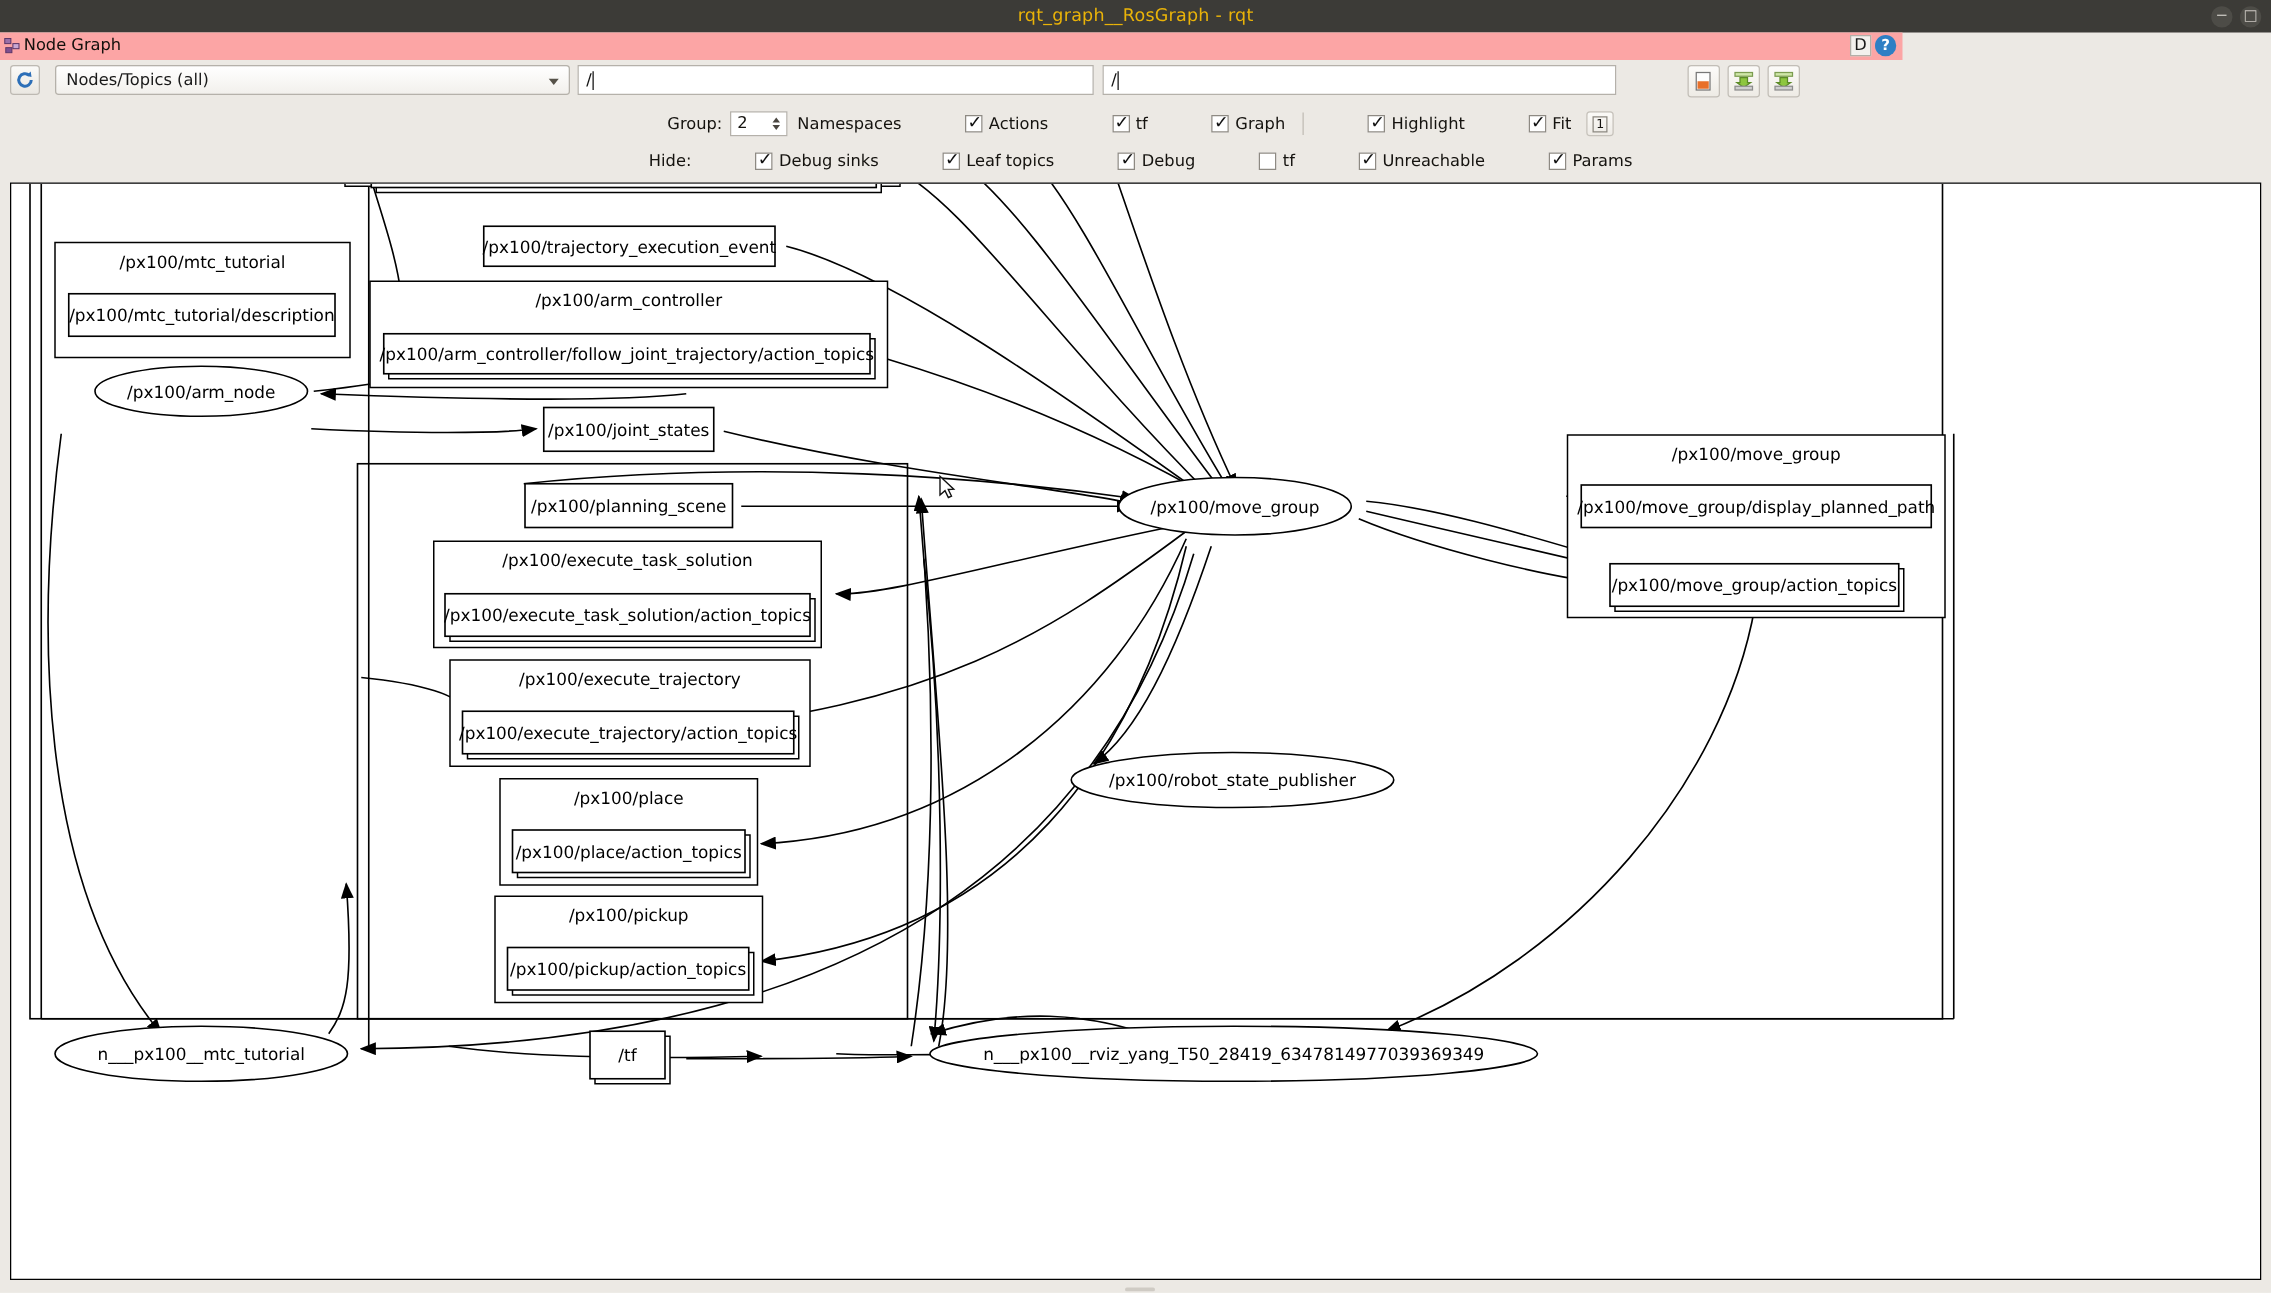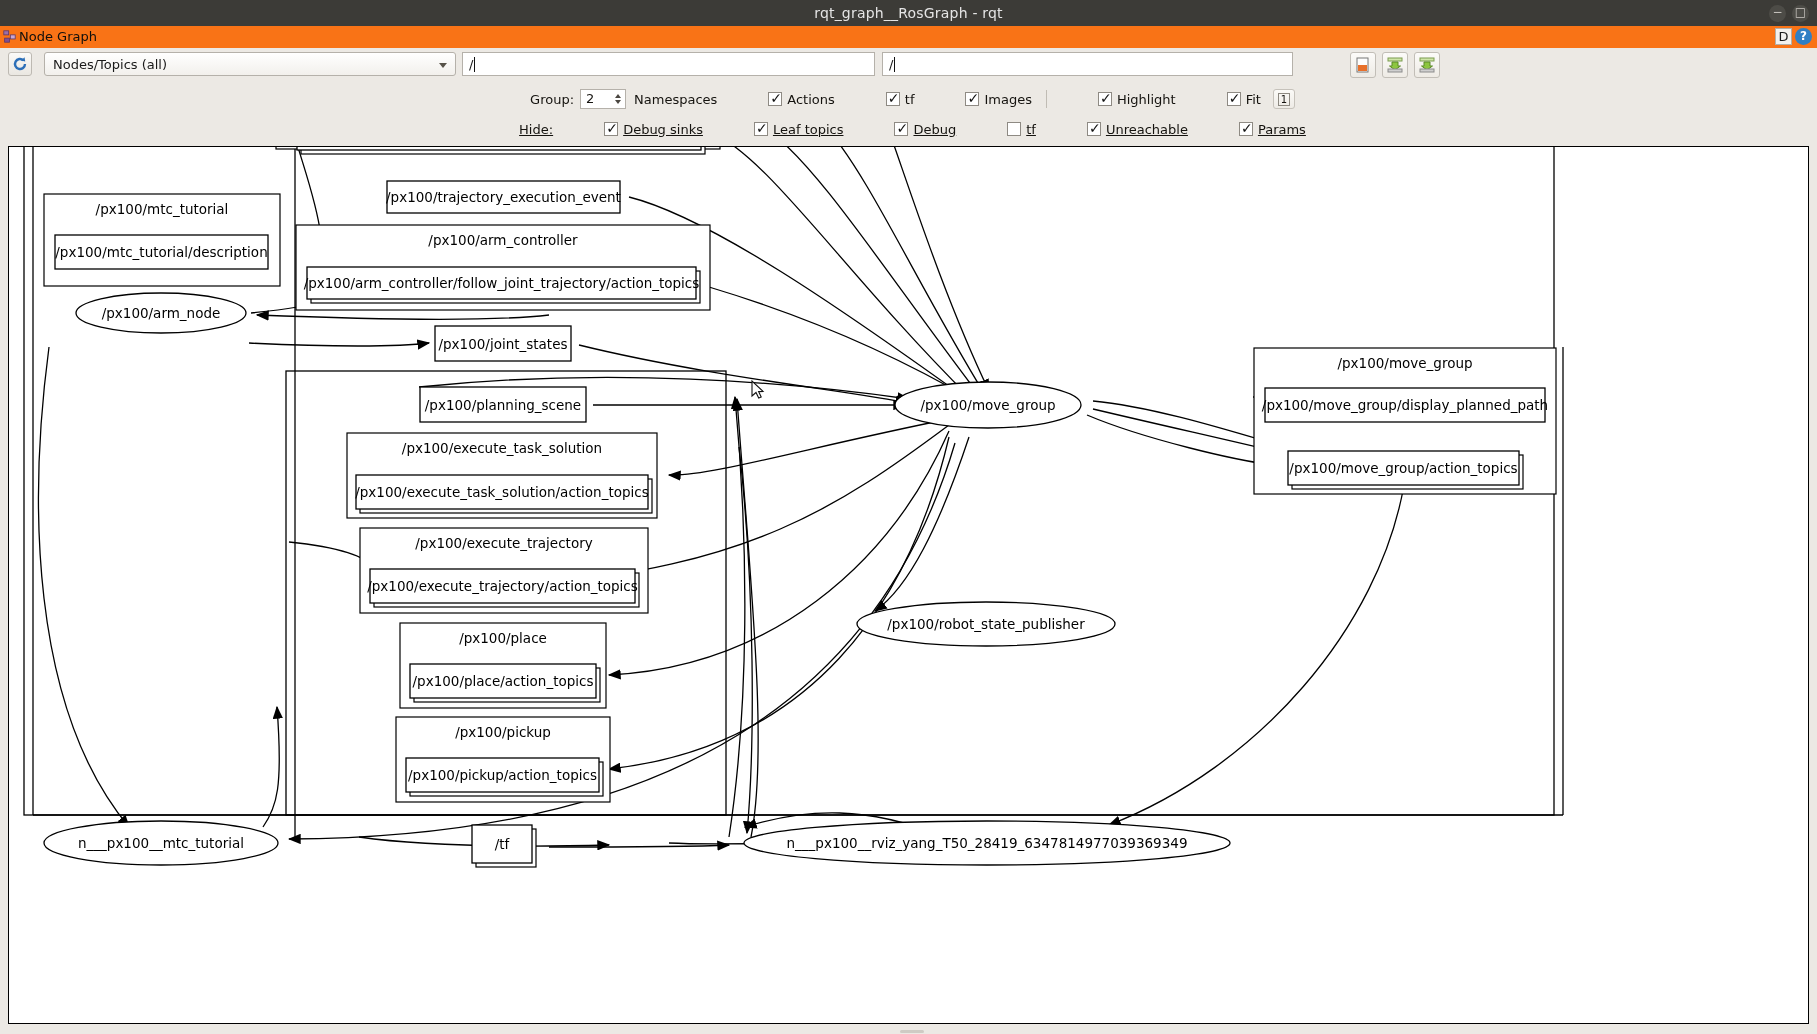--- a/index.html
+++ b/index.html
@@ -11,36 +11,36 @@
     background: #ece9e4;
   }
 
   
   #titlebar {
     position: absolute; left: 0; top: 0; width: 1817px; height: 26px;
     background: #3c3b37;
     display: flex; align-items: center; justify-content: center;
   }
   #titlebar .title {
-    color: #e5e5e5; font-size: 14px; letter-spacing: .2px;
+    color: #eab308; font-size: 14px; letter-spacing: .2px;
   }
   #titlebar .winbtns {
     position: absolute; right: 8px; top: 0; height: 26px;
     display: flex; align-items: center; gap: 6px;
   }
   .winbtn {
     width: 17px; height: 17px; border-radius: 50%;
     background: #4d4c47; color: #c9c6c0;
     font-size: 12px; line-height: 15px; text-align: center;
   }
 
   
   #dockhdr {
-    position: absolute; left: 0; top: 26px; width: 1817px; height: 22px;
-    background: #f97316;
+    position: absolute; left: 0; top: 26px; width: 1522px; height: 22px;
+    background: #fca5a5;
   }
   #dockhdr .dockicon {
     position: absolute; left: 3px; top: 4px; width: 13px; height: 13px;
   }
   #dockhdr .docktitle {
     position: absolute; left: 19px; top: 3px;
     font-size: 13px; color: #12100c;
   }
   #dockhdr .dockbtns {
     position: absolute; right: 5px; top: 2px;
@@ -97,21 +97,21 @@
     background: linear-gradient(#fcfbf9,#eeebe5);
     display: flex; align-items: center; justify-content: center;
   }
 
   
   #toolbar2, #toolbar3 {
     position: absolute; left: 0; width: 1817px; height: 22px;
     display: flex; align-items: center; font-size: 13px; color: #15130f; justify-content: center;
   }
   #toolbar2 { top: 88px; }
-  #toolbar3 { top: 118px; text-decoration: underline; }
+  #toolbar3 { top: 118px; }
   .tlabel { margin-left: 8px; white-space: nowrap; }
   .spin {
     margin-left: 6px; width: 46px; height: 20px;
     border: 1px solid #b5b1aa; background: #fff;
     position: relative; font-size: 13px; padding-left: 5px; line-height: 18px;
   }
   .spin .ups {
     position: absolute; right: 1px; top: 0; width: 13px; height: 18px;
     display: flex; flex-direction: column; justify-content: center; gap: 2px;
     align-items: center;
@@ -248,21 +248,21 @@
   <div class="chk-group">
     <span class="chk on"></span>
     <span class="chk-label">Actions</span>
   </div>
   <div class="chk-group">
     <span class="chk on"></span>
     <span class="chk-label">tf</span>
   </div>
   <div class="chk-group">
     <span class="chk on"></span>
-    <span class="chk-label">Images</span>
+    <span class="chk-label">Graph</span>
   </div>
 
   <div class="vsep"></div>
 
   <div class="chk-group">
     <span class="chk on"></span>
     <span class="chk-label">Highlight</span>
   </div>
   <div class="chk-group">
     <span class="chk on"></span>

